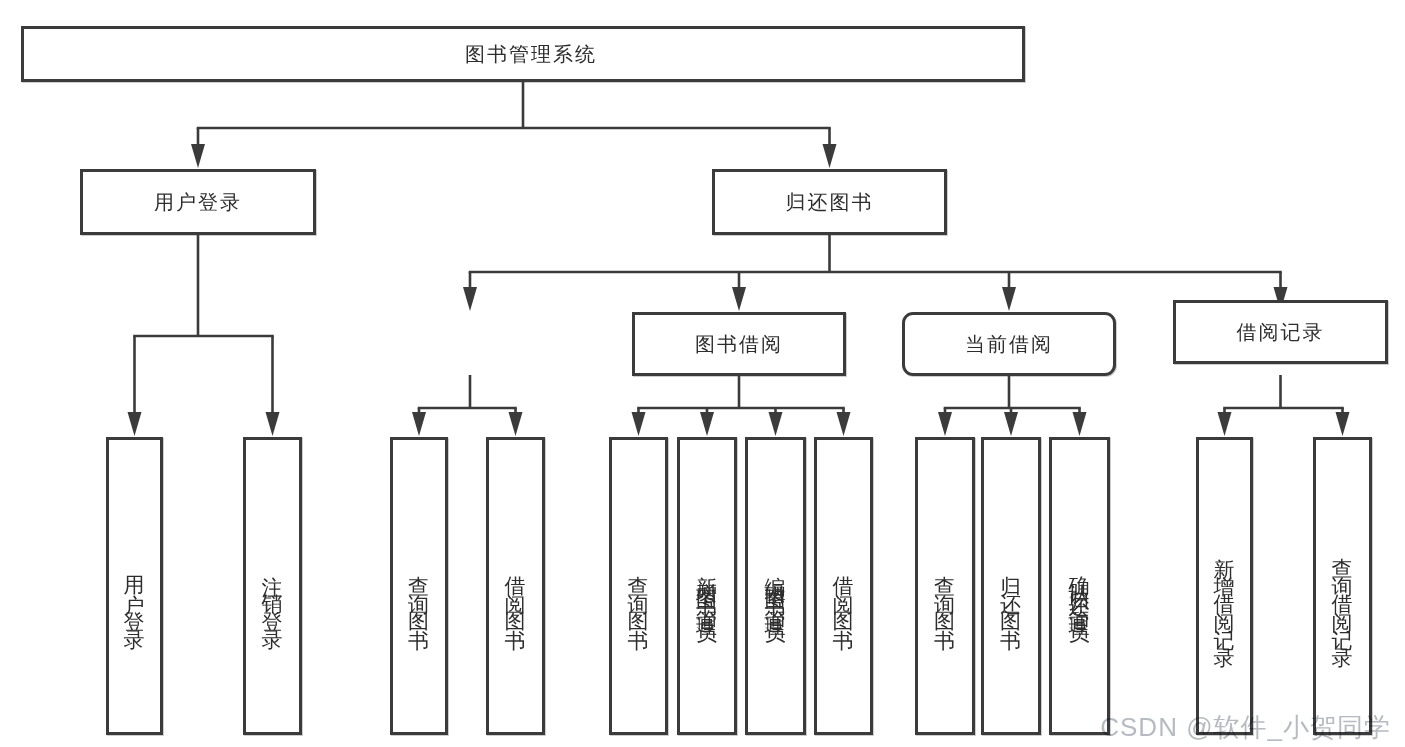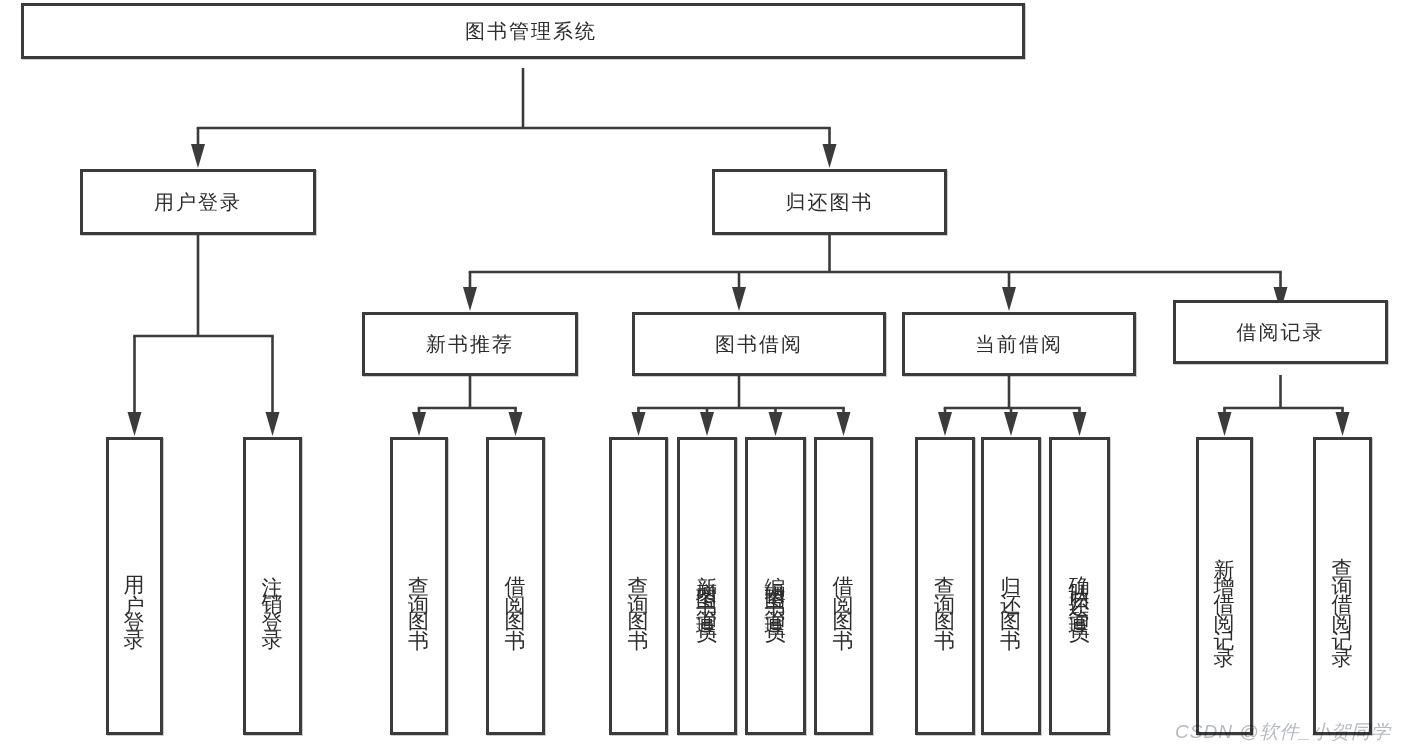--- a/index.html
+++ b/index.html
@@ -35,27 +35,26 @@
   .node.v span {
     writing-mode:vertical-rl;
     text-orientation:mixed;
     font-size:21px;
     line-height:1;
     white-space:nowrap;
   }
   #watermark {
     position:absolute;
     right:14px; bottom:2px;
-    font-size:19px;
+    font-size:26px;
     color:#b6bac1;
     letter-spacing:1px;
     z-index:5;
     mix-blend-mode:multiply;
     white-space:nowrap;
-    font-style:italic;
   }
 </style>
 </head>
 <body>
 
 <div id="canvas">
   <svg id="wires" width="1405" height="747">
       <line x1="523" y1="68" x2="523" y2="128" stroke="#3b3b3b" stroke-width="2.6"></line>
       <line x1="196.7" y1="128" x2="830.8" y2="128" stroke="#3b3b3b" stroke-width="2.6"></line>
       <line x1="198" y1="128" x2="198" y2="151" stroke="#3b3b3b" stroke-width="2.6"></line>
@@ -103,42 +102,39 @@
       <line x1="1079.5" y1="408" x2="1079.5" y2="419" stroke="#3b3b3b" stroke-width="2.6"></line>
       <polygon points="1072.5,412 1086.5,412 1079.5,436" fill="#3b3b3b"></polygon>
       <line x1="1280.5" y1="375" x2="1280.5" y2="408" stroke="#3b3b3b" stroke-width="2.6"></line>
       <line x1="1223.2" y1="408" x2="1343.8" y2="408" stroke="#3b3b3b" stroke-width="2.6"></line>
       <line x1="1224.5" y1="408" x2="1224.5" y2="419" stroke="#3b3b3b" stroke-width="2.6"></line>
       <polygon points="1217.5,412 1231.5,412 1224.5,436" fill="#3b3b3b"></polygon>
       <line x1="1342.5" y1="408" x2="1342.5" y2="419" stroke="#3b3b3b" stroke-width="2.6"></line>
       <polygon points="1335.5,412 1349.5,412 1342.5,436" fill="#3b3b3b"></polygon>
     </svg>
   <div id="watermark">CSDN @软件_小贺同学</div>
-<div class="node h" style="left: 21px; top: 3px; width: 1004px; height: 56px; padding-left: 16px;">
+<div class="node h" style="left: 21px; top: 26px; width: 1004px; height: 56px; padding-left: 16px;">
       <span>图书管理系统</span>
     </div>
     <div class="node h" style="left: 80px; top: 169px; width: 236px; height: 66px;">
       <span>用户登录</span>
     </div>
     <div class="node h" style="left: 712px; top: 169px; width: 235px; height: 66px;">
       <span>归还图书</span>
     </div>
     <div class="node v" style="left: 106px; top: 437px; width: 57px; height: 298px;">
       <span style="letter-spacing: 18px; margin-bottom: -18px;">用户登录</span>
     </div>
     <div class="node v" style="left: 243px; top: 437px; width: 59px; height: 298px;">
       <span style="letter-spacing: 18px; margin-bottom: -18px;">注销登录</span>
     </div>
-    <div class="node h" style="left: 362px; top: 312px; width: 216px; height: 64px;">
-      <span>新书推荐</span>
-    </div>
-    <div class="node h" style="left: 632px; top: 312px; width: 254px; height: 64px;">
+    <div class="node h" style="left: 632px; top: 312px; width: 214px; height: 64px;">
       <span>图书借阅</span>
     </div>
-    <div class="node h" style="left: 902px; top: 312px; width: 234px; height: 64px;">
+    <div class="node h" style="left: 902px; top: 312px; width: 214px; height: 64px; border-radius: 11px;">
       <span>当前借阅</span>
     </div>
     <div class="node h" style="left: 1173px; top: 300px; width: 215px; height: 64px;">
       <span>借阅记录</span>
     </div>
     <div class="node v" style="left: 390px; top: 437px; width: 58px; height: 298px;">
       <span style="letter-spacing: 18px; margin-bottom: -18px;">查询图书</span>
     </div>
     <div class="node v" style="left: 486px; top: 437px; width: 59px; height: 298px;">
       <span style="letter-spacing: 18px; margin-bottom: -18px;">借阅图书</span>

